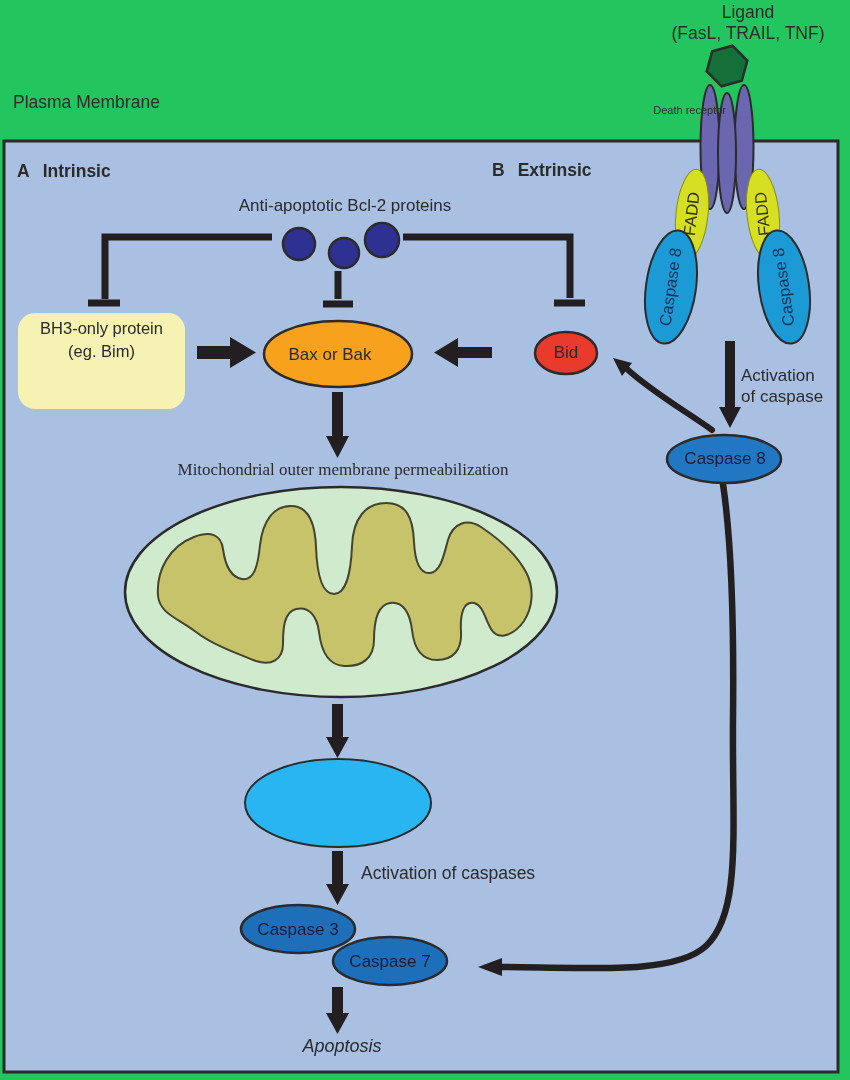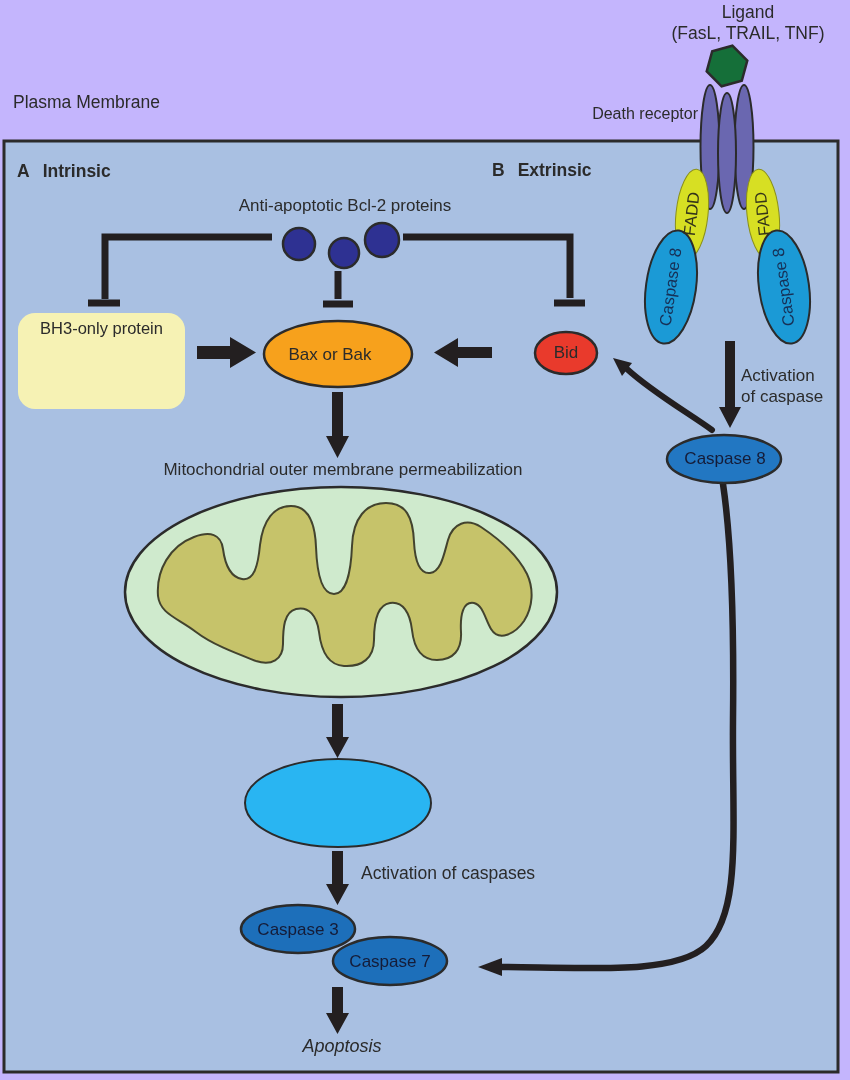--- a/index.html
+++ b/index.html
@@ -1,43 +1,43 @@
 <!DOCTYPE html>
 <html><head>
 <meta charset="utf-8">
 <style>
   html,body{margin:0;padding:0;background:#ffffff;}
   .canvas{
-    position:relative;width:850px;height:1080px;background:#c4b5fd;
+    position:relative;width:850px;height:1080px;background:#22c55e;
     font-family:"Liberation Sans",sans-serif;overflow:hidden;
   }
   .canvas svg{position:absolute;left:0;top:0;}
   .lbl{position:absolute;color:#2b2b2b;white-space:nowrap;line-height:1.2;}
   .ctr{text-align:center;}
   .rot{transform-origin:center;}
   .ligand-lbl{left:637px;top:2px;width:222px;font-size:17.5px;line-height:21px;}
-  .death-receptor-lbl{left:536px;top:104px;width:162px;text-align:right;font-size:16px;}
+  .death-receptor-lbl{left:564px;top:104px;width:162px;text-align:right;font-size:11px;}
   .plasma-lbl{left:13px;top:92px;font-size:17.5px;}
   .panel-lbl{font-size:17.5px;font-weight:bold;}
   .panel-a{left:17px;top:161px;}
   .panel-b{left:492px;top:160px;}
   .panel-lbl .pname{margin-left:13px;text-align:center;}
   .anti-lbl{left:215px;top:196px;width:260px;font-size:17px;}
   .fadd-lbl{font-size:16.5px;color:#33331a;}
   .fadd-left{left:652px;top:204px;width:80px;transform:rotate(-84deg);}
   .fadd-right{left:723px;top:204px;width:80px;transform:rotate(-96deg);}
   .c8v-lbl{font-size:16.5px;color:#173056;}
   .c8v-left{left:591px;top:277px;width:160px;transform:rotate(-82deg);}
   .c8v-right{left:704px;top:277px;width:160px;transform:rotate(-98deg);}
   .actcasp-lbl{left:741px;top:365px;font-size:17px;line-height:21px;}
   .c8-free-lbl{left:645px;top:449px;width:160px;font-size:17px;color:#151c38;}
   .bh3-lbl{left:19px;top:317px;width:165px;font-size:16.5px;line-height:23px;}
   .bax-lbl{left:260px;top:345px;width:140px;font-size:17px;}
   .bid-lbl{left:536px;top:343px;width:60px;font-size:17px;}
-  .momp-lbl{left:93px;top:460px;width:500px;font-size:17px;}
+  .momp-lbl{left:93px;top:460px;width:500px;font-size:17px;font-family:Liberation Serif, serif;}
   .apopto-lbl{left:238px;top:780px;width:200px;font-size:17.5px;line-height:24px;color:#1d2430;}
   .actcasps-lbl{left:361px;top:863px;font-size:17.5px;}
   .c3-lbl{left:228px;top:920px;width:140px;font-size:17px;color:#151c38;}
   .c7-lbl{left:320px;top:952px;width:140px;font-size:17px;color:#151c38;}
   .apoptosis-lbl{left:282px;top:1036px;width:120px;font-size:18px;font-style:italic;}
   .ink{fill:#231f20;}
   .curve{stroke:#231f20;fill:none;stroke-linecap:round;}
   .tbar{stroke:#231f20;fill:none;stroke-width:7;}
 </style>
 </head>
@@ -135,20 +135,21 @@
 
   <div class="lbl actcasp-lbl">
     <div>Activation</div>
     <div>of caspase</div>
   </div>
 
   <div class="lbl ctr c8-free-lbl">Caspase 8</div>
 
   <div class="lbl bh3-lbl ctr">
     <div>BH3-only protein</div>
+    <div>(eg. Bim)</div>
   </div>
 
   <div class="lbl bax-lbl ctr">Bax or Bak</div>
 
   <div class="lbl bid-lbl ctr">Bid</div>
 
   <div class="lbl momp-lbl ctr">Mitochondrial outer membrane permeabilization</div>
 
 
   <div class="lbl actcasps-lbl">Activation of caspases</div>

